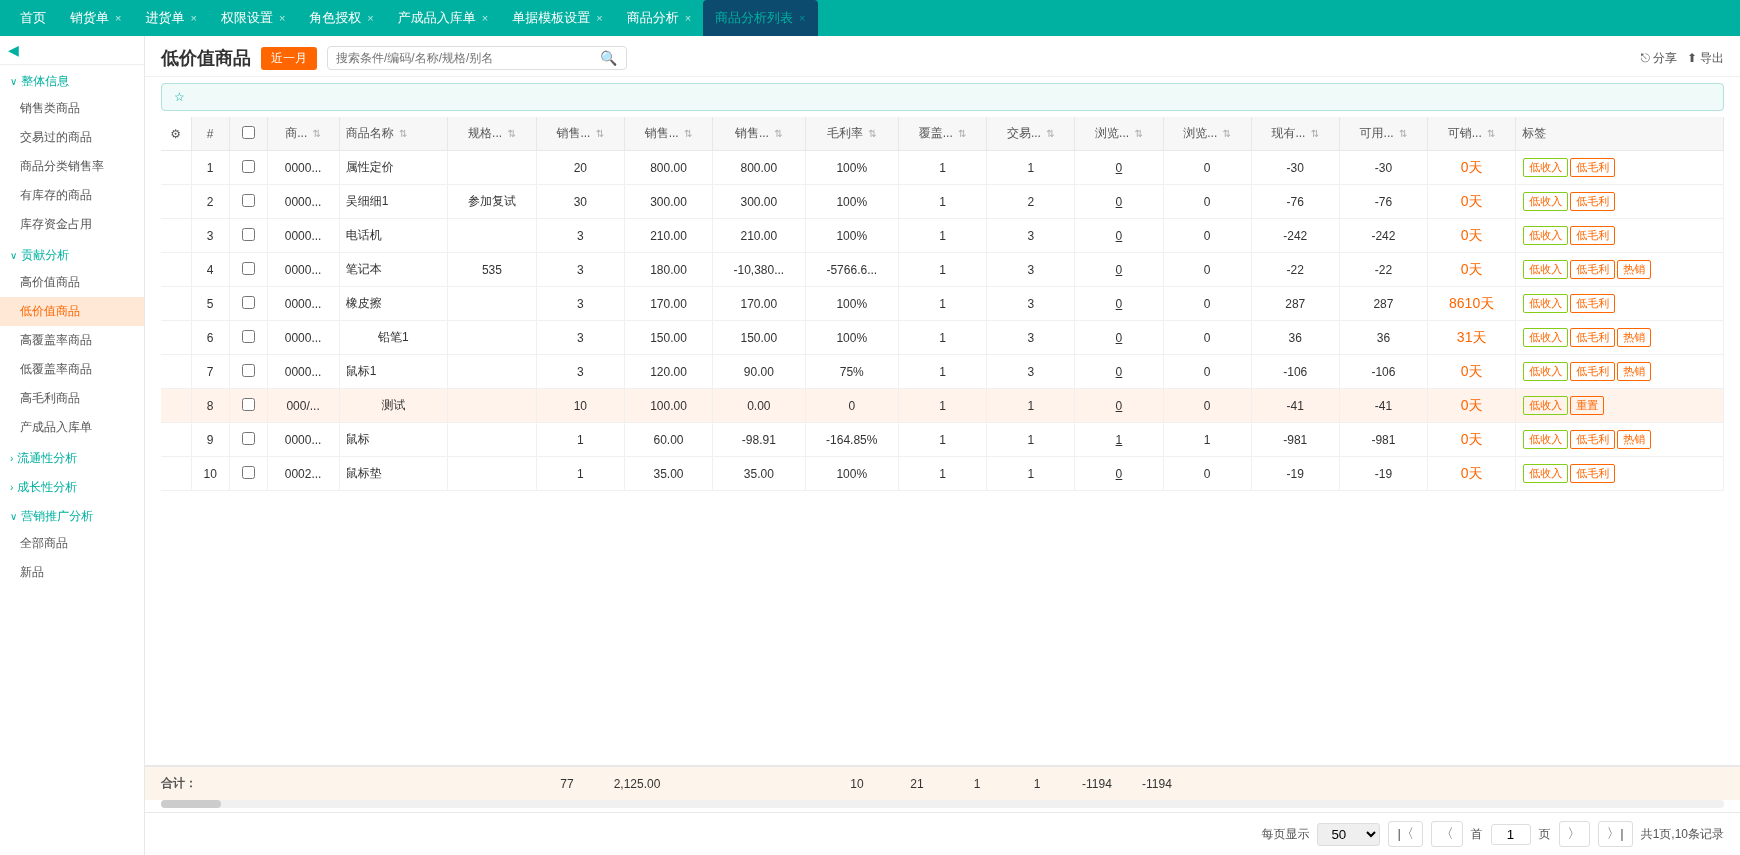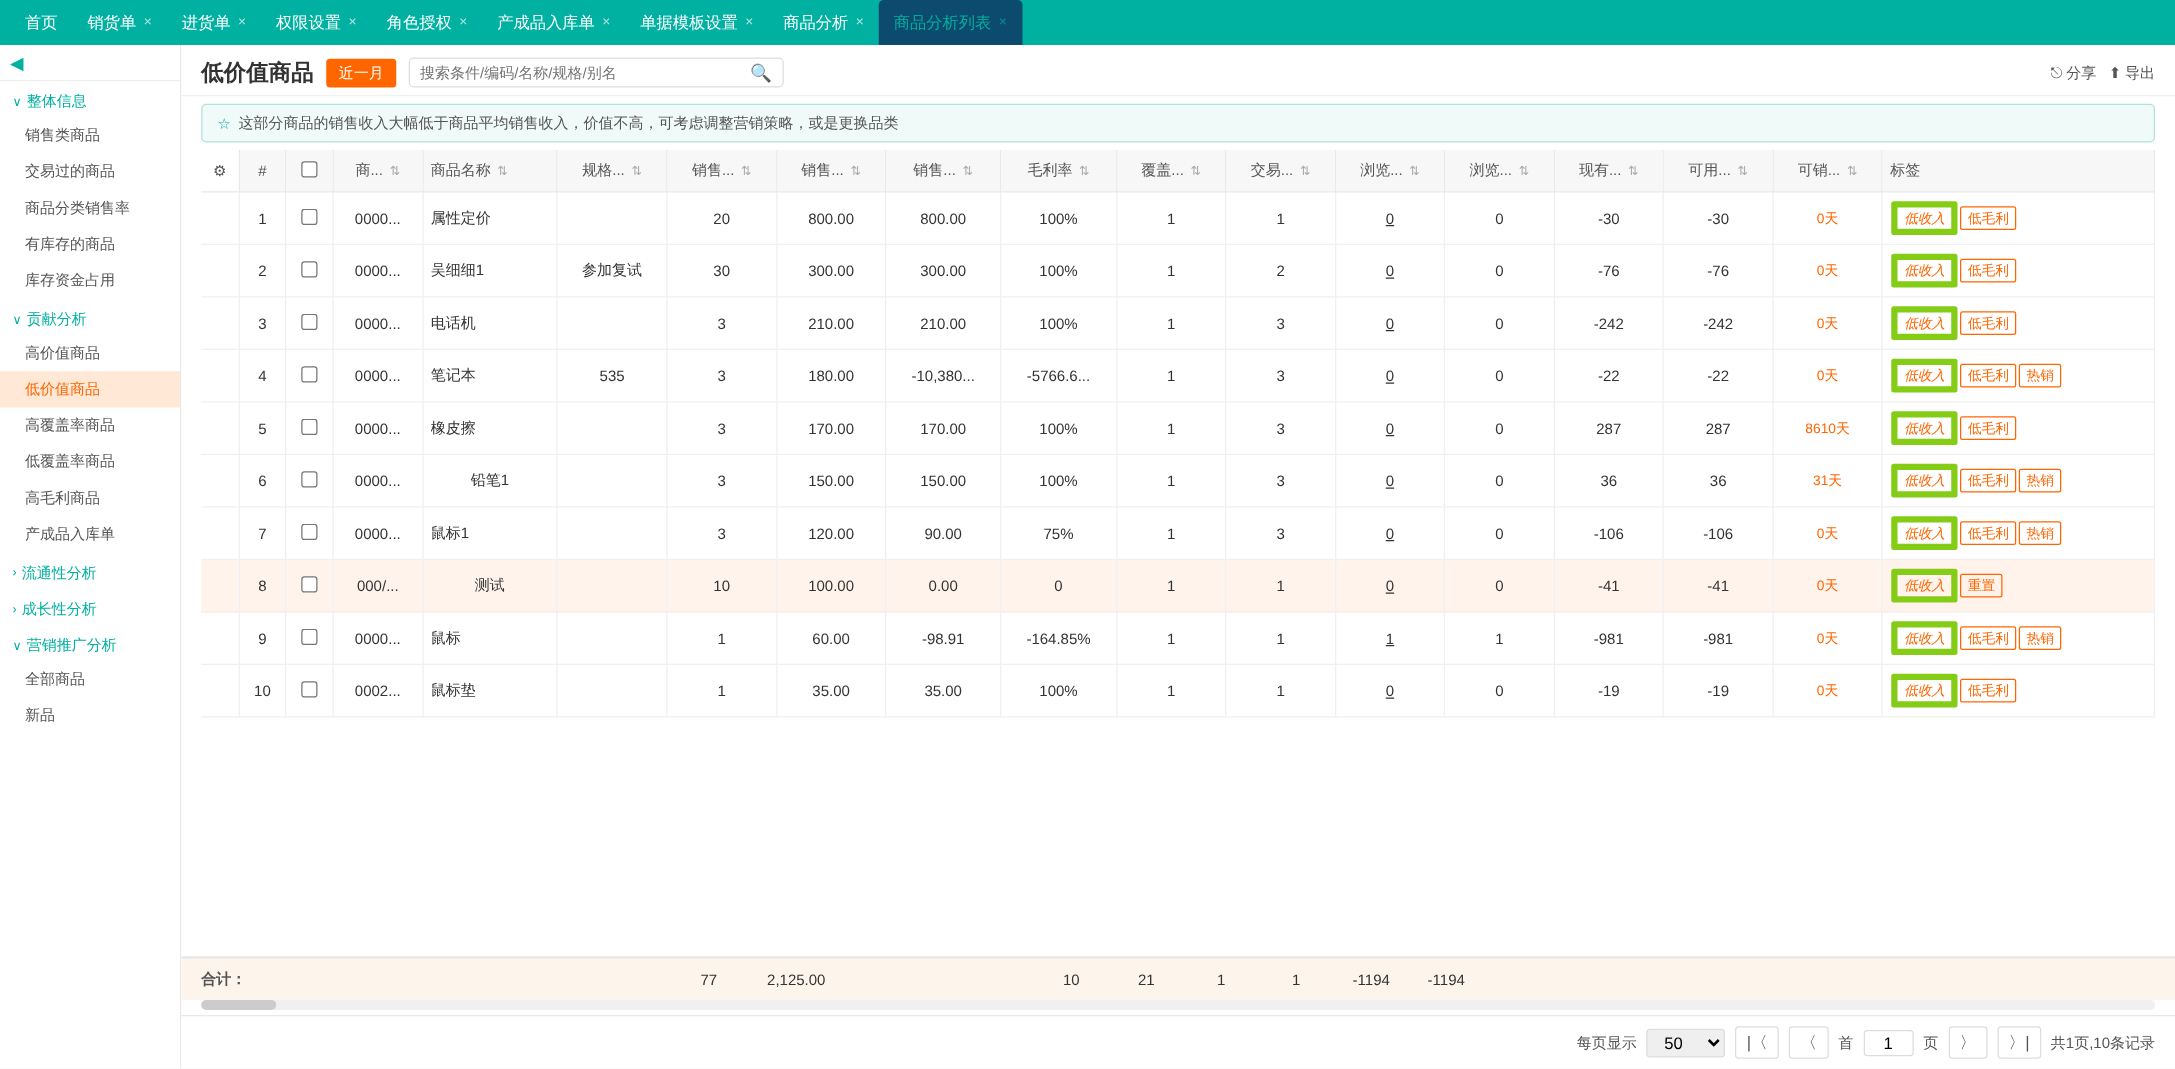--- a/index.html
+++ b/index.html
@@ -40,25 +40,25 @@
 
     
     .table-container { flex: 1; overflow: auto; padding: 0 16px; }
     table { width: 100%; border-collapse: collapse; font-size: 12px; min-width: 1400px; }
     thead tr { background: #f7f7f7; }
     th { padding: 8px 6px; text-align: center; border-bottom: 1px solid #e8e8e8; border-right: 1px solid #e8e8e8; color: #555; font-weight: normal; white-space: nowrap; position: sticky; top: 0; background: #f7f7f7; z-index: 1; }
     th .sort-icon { color: #aaa; font-size: 10px; margin-left: 2px; }
     td { padding: 6px 6px; text-align: center; border-bottom: 1px solid #f0f0f0; border-right: 1px solid #f0f0f0; color: #333; white-space: nowrap; }
     tr.row-highlight td { background: #fff3ec; }
     .tag { display: inline-block; border-radius: 2px; padding: 1px 5px; font-size: 11px; margin: 1px; }
-    .tag-low-income { color: #ff6600; border: 5px solid #84cc16; font-style: italic; }
+    .tag-low-income { color: #ff6600; border: 1px solid #84cc16; }
     .tag-low-margin { color: #ff6600; border: 1px solid #ff6600; }
     .tag-hot { color: #ff6600; border: 1px solid #ff6600; }
     .tag-heavy { color: #ff6600; border: 1px solid #ff6600; background: #fff3ec; }
-    .days-tag { color: #ff6600; font-size: 11px; }
+    .days-tag { color: #ff6600; font-size: 14px; }
     .underline { text-decoration: underline; cursor: pointer; }
     .gear-th { background: #fff; border-bottom: 1px solid #e8e8e8; }
 
     
     .table-footer { background: #fdf5ec; border-top: 2px solid #e8e8e8; padding: 8px 16px; display: flex; align-items: center; flex-shrink: 0; }
     .footer-label { color: #555; margin-right: 10px; font-weight: bold; }
 
     
     .pagination { display: flex; align-items: center; justify-content: flex-end; padding: 8px 16px; background: #fff; border-top: 1px solid #e8e8e8; flex-shrink: 0; gap: 8px; }
     .pagination-label { color: #555; }
@@ -179,21 +179,20 @@
         </span>
         <span class="action-btn">
           <span>⬆</span>
           <span>导出</span>
         </span>
       </div>
     </div>
 
     <div class="alert-bar">
       <span class="alert-icon">☆</span>
-      <span>这部分商品的销售收入大幅低于商品平均销售收入，价值不高，可考虑调整营销策略，或是更换品类</span>
     </div>
 
     <div class="table-container">
       <table>
         <thead>
           <tr>
             <th class="gear-th col-check">⚙</th>
             <th>#</th>
             <th><input type="checkbox" style=""></th>
             <th>商... <span class="sort-icon">⇅</span></th>

